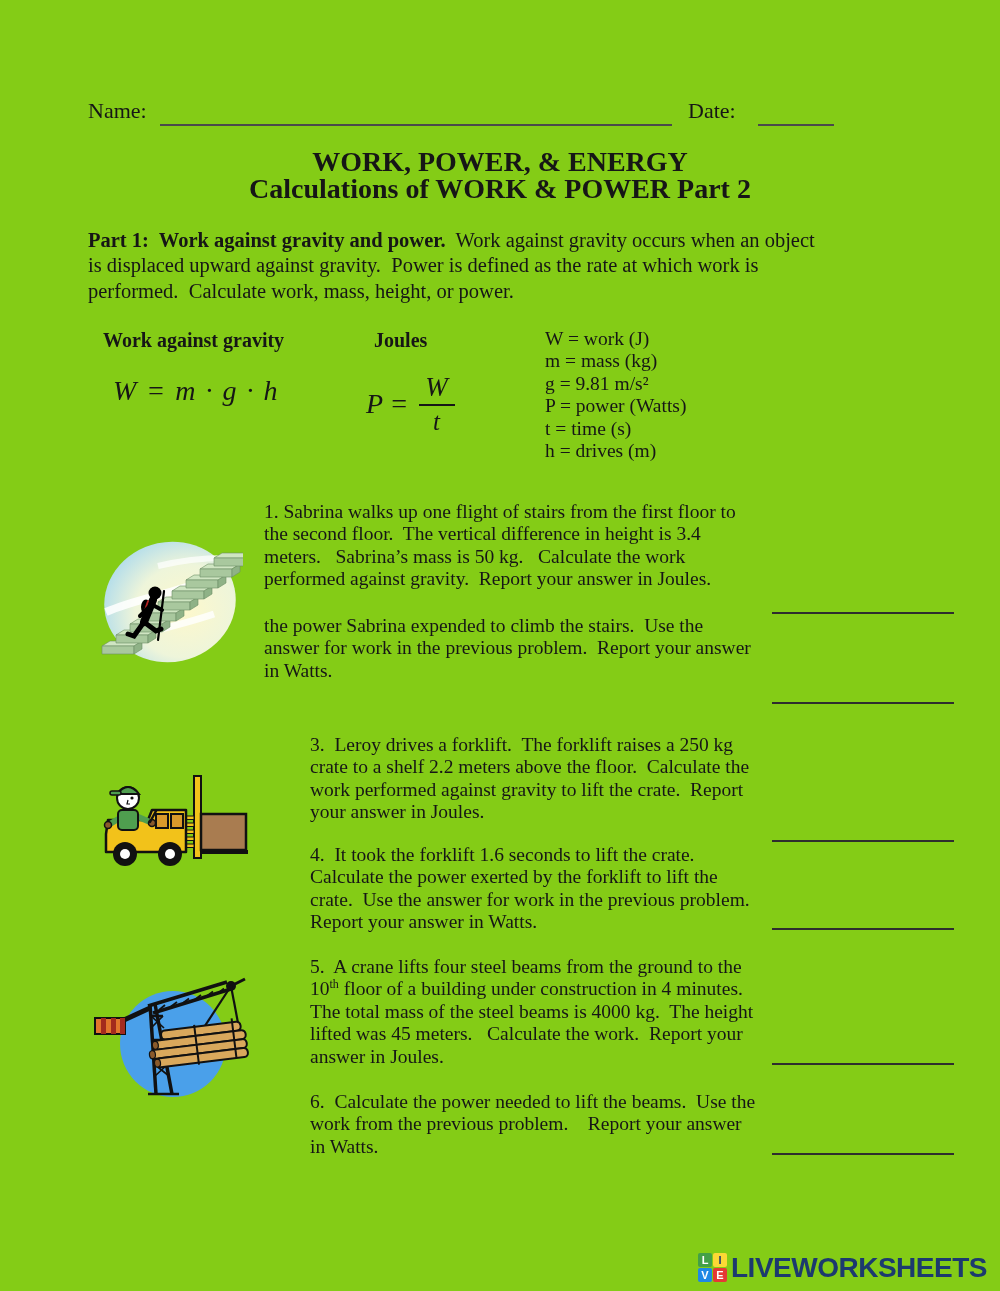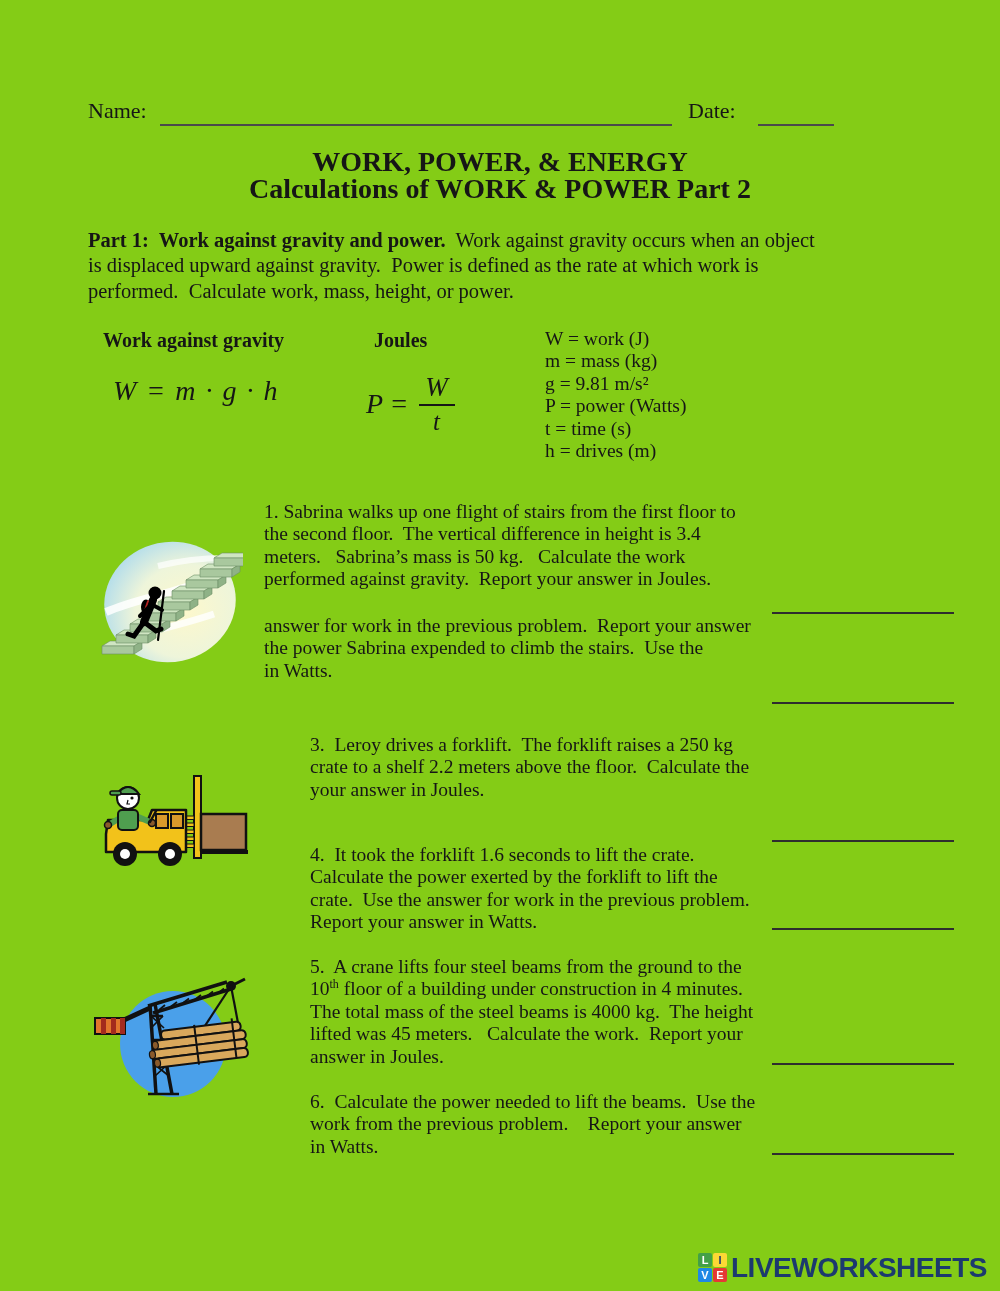--- a/index.html
+++ b/index.html
@@ -209,28 +209,29 @@
   </svg>
 
   <div class="abs q" style="left:264px; top:501px; width:520px;">
     <div>1. Sabrina walks up one flight of stairs from the first floor to</div>
     <div>the second floor.  The vertical difference in height is 3.4</div>
     <div>meters.   Sabrina’s mass is 50 kg.   Calculate the work</div>
     <div>performed against gravity.  Report your answer in Joules.</div>
   </div>
 
   <div class="abs q" style="left:264px; top:615px; width:520px;">
+    <div>the power Sabrina expended to climb the stairs.  Use the</div>
     <div>answer for work in the previous problem.  Report your answer</div>
-    <div>the power Sabrina expended to climb the stairs.  Use the</div>
     <div>in Watts.</div>
   </div>
 
   <div class="abs q" style="left:310px; top:734px; width:480px;">
     <div>3.  Leroy drives a forklift.  The forklift raises a 250 kg</div>
     <div>crate to a shelf 2.2 meters above the floor.  Calculate the</div>
+    <div>work performed against gravity to lift the crate.  Report</div>
     <div>your answer in Joules.</div>
   </div>
 
   <div class="abs q" style="left:310px; top:844px; width:480px;">
     <div>4.  It took the forklift 1.6 seconds to lift the crate.</div>
     <div>Calculate the power exerted by the forklift to lift the</div>
     <div>crate.  Use the answer for work in the previous problem.</div>
     <div>Report your answer in Watts.</div>
   </div>
 

